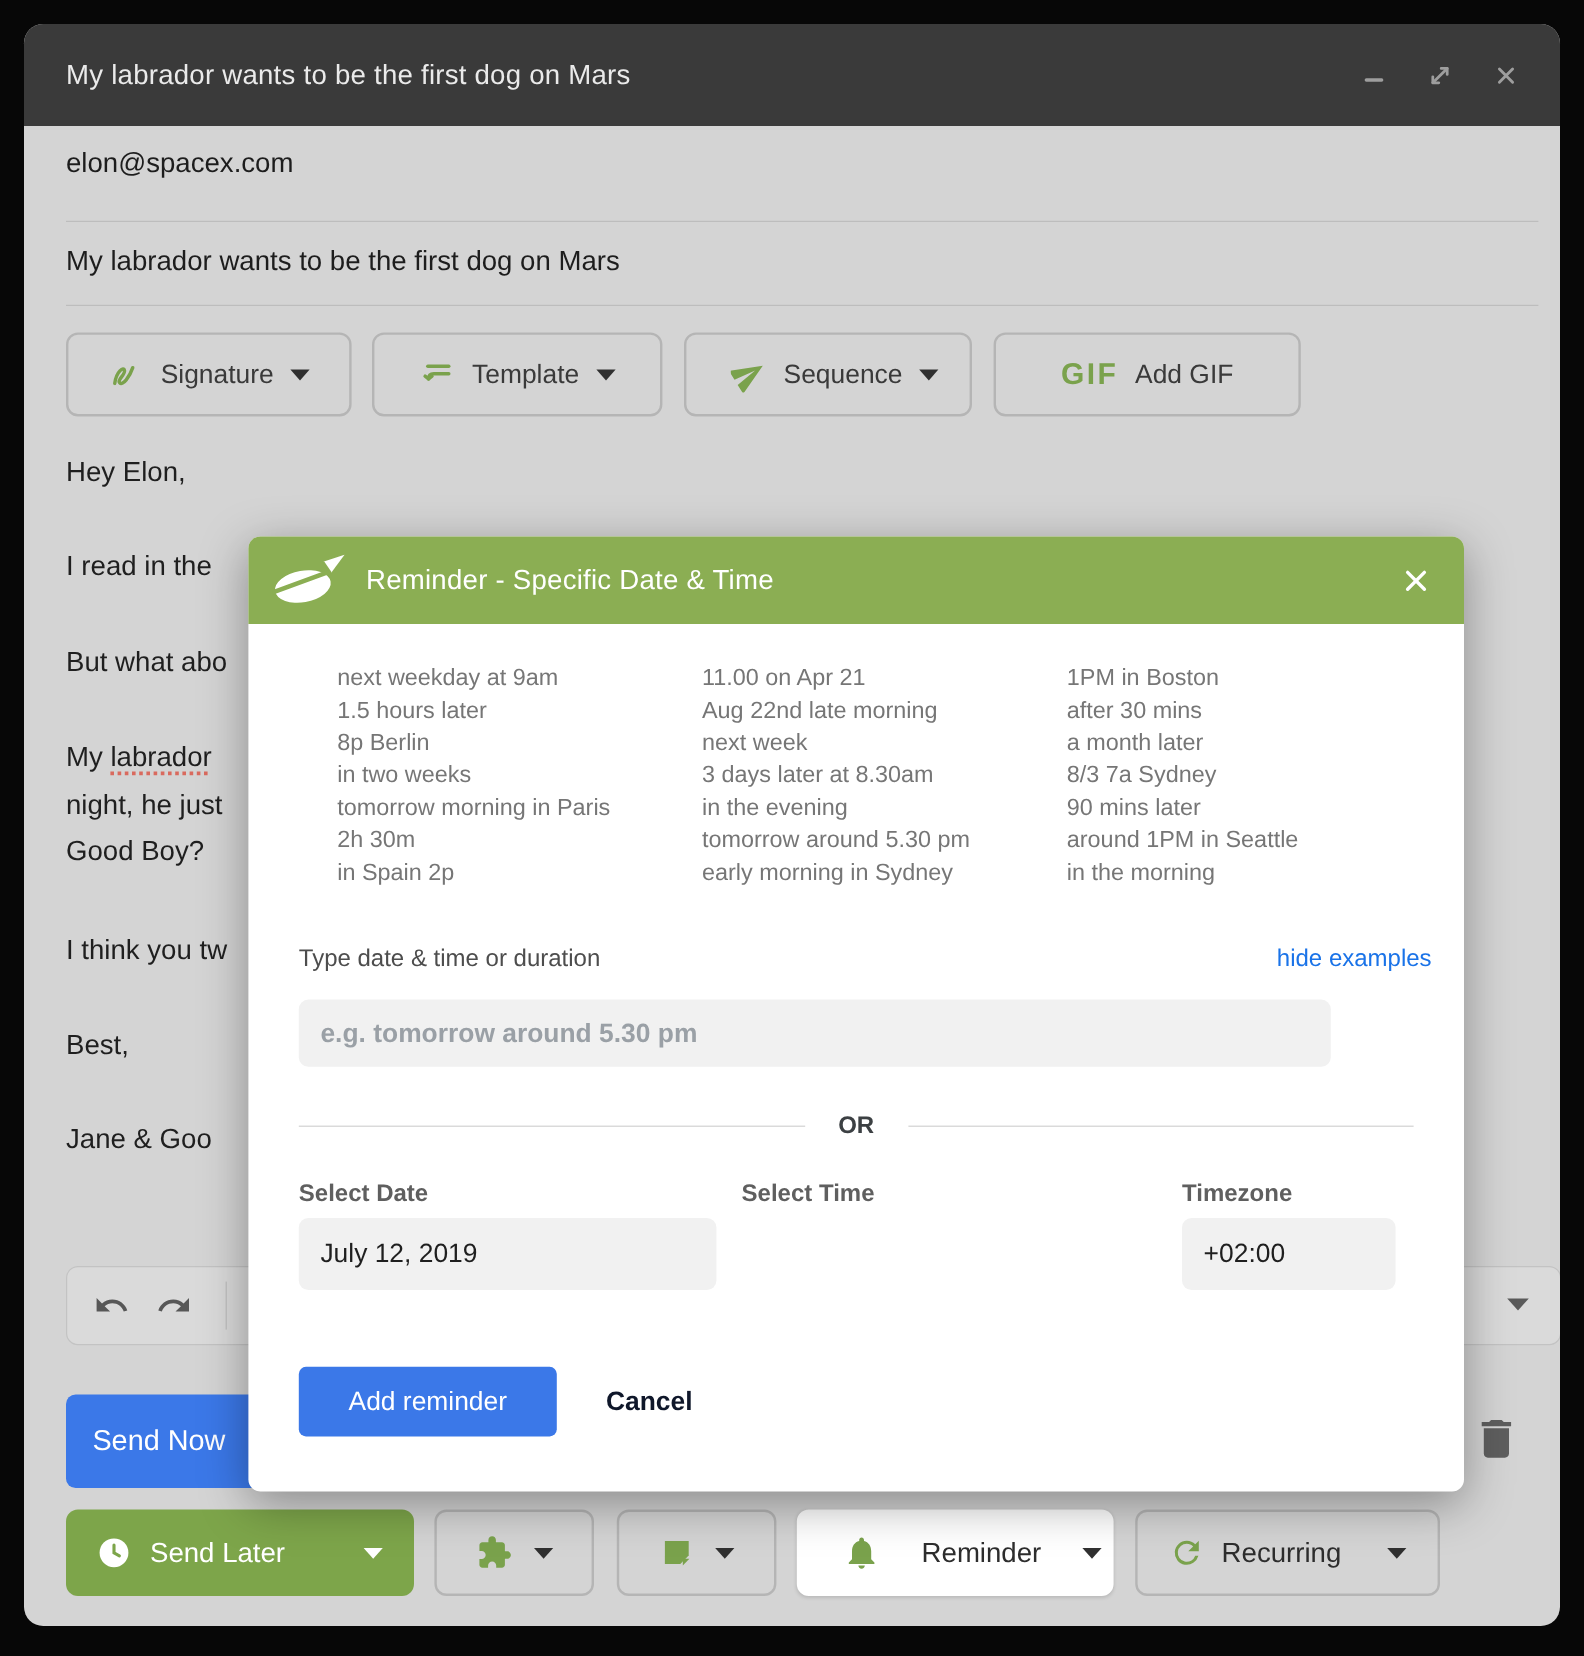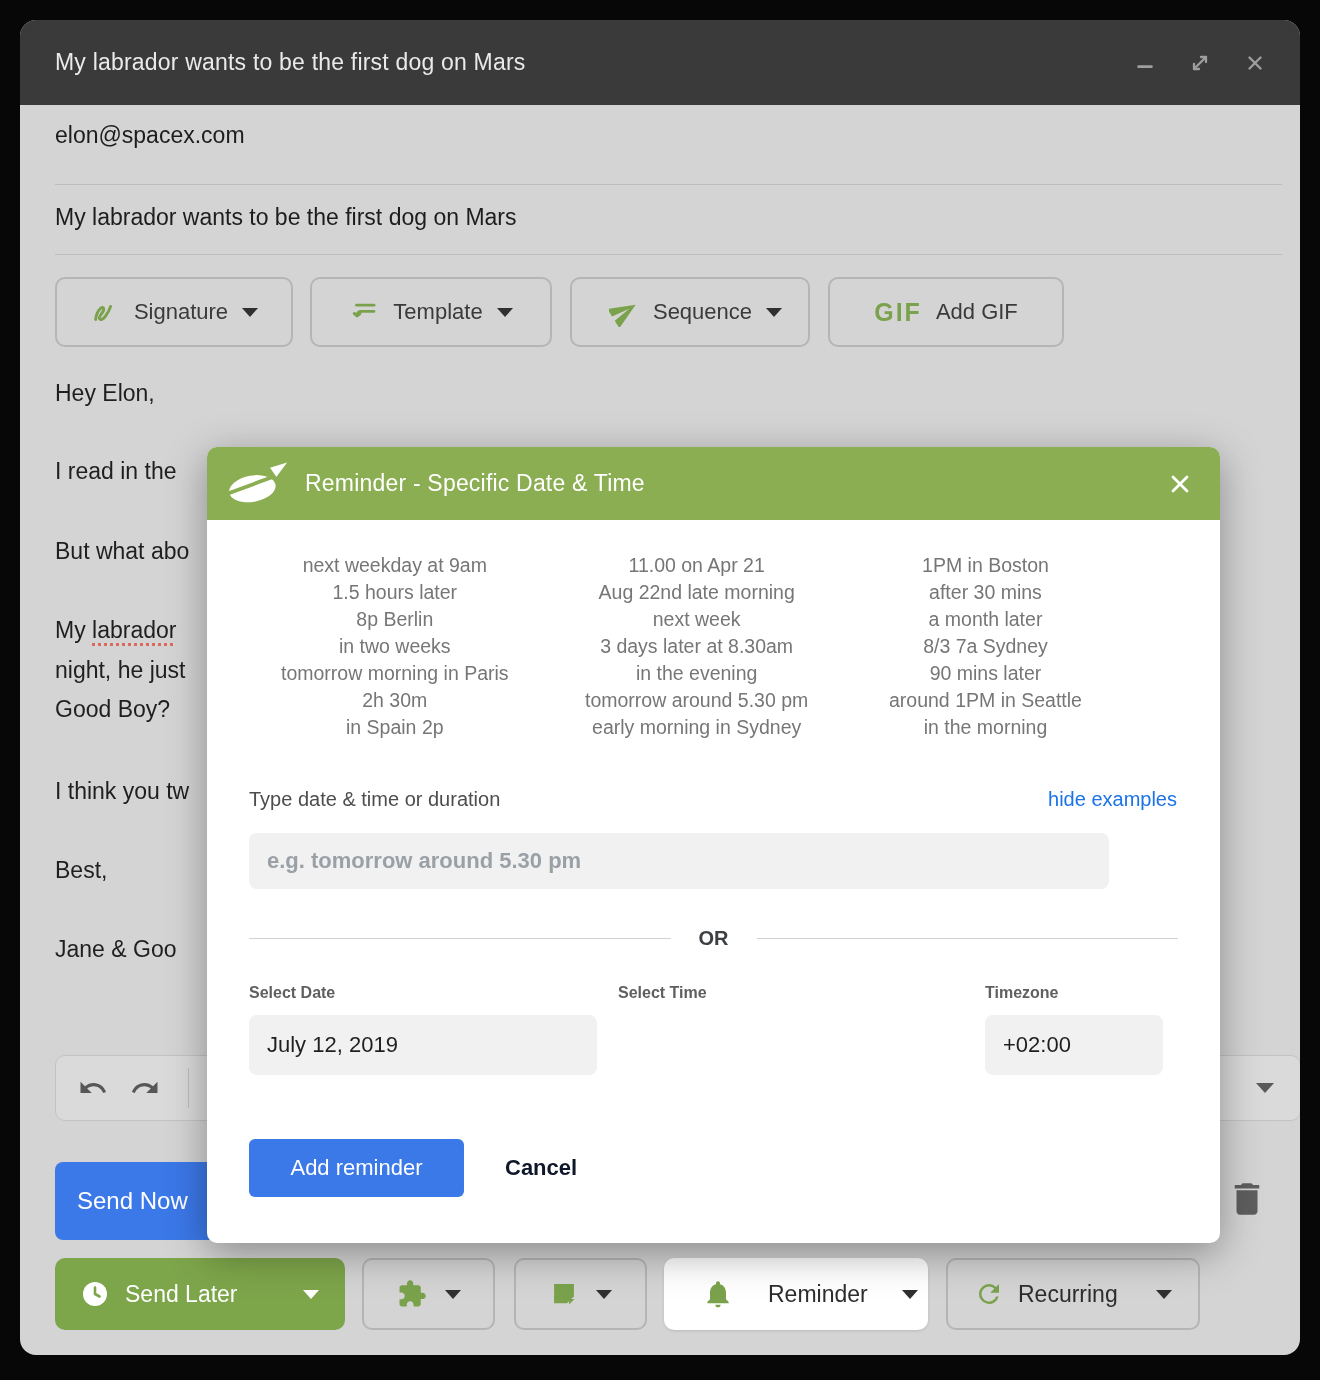--- a/index.html
+++ b/index.html
@@ -20,21 +20,21 @@
   .hr.h1 { top:164px; } .hr.h2 { top:234px; }
   .subject-row { position:absolute; left:35px; top:184px; font-size:23px; color:#1d1d1d; }
 
   
   .btn-outline { position:absolute; top:257px; height:70px; border:2px solid #b5b5b5; border-radius:10px;
                  display:flex; align-items:center; justify-content:center; gap:14px;
                  font-size:22px; font-weight:500; color:#3a3a3a; background:transparent; cursor:pointer; }
   .ab1 { left:35px;  width:238px; }
   .ab2 { left:290px; width:242px; }
   .ab3 { left:550px; width:240px;padding-left:11px; }
-  .ab4 { left:808px; width:236px; }
+  .ab4 { left:808px; width:256px; }
   .gif-glyph { color:#7aa24c; font-weight:800; font-size:25px; letter-spacing:2px; }
 
   .caret { display:inline-block; width:0; height:0;
            border-left:8px solid transparent; border-right:8px solid transparent;
            border-top:9px solid #303030; }
   .caret.white { border-top-color:#ffffff; }
   .caret.big { border-left-width:9px; border-right-width:9px; border-top-width:10px; border-top-color:#5a5a5a; }
 
   
   .frag { position:absolute; left:35px; font-size:23px; color:#1f1f1f; white-space:nowrap; z-index:1; }
@@ -74,35 +74,35 @@
   .modal { position:absolute; left:187px; top:427px; width:1013px; height:796px; background:#ffffff;
            border-radius:10px; box-shadow:0 10px 40px rgba(0,0,0,.35); z-index:10; }
   .modal-header { position:absolute; left:0; top:0; width:1013px; height:73px; background:#8bae53;
                   border-radius:10px 10px 0 0; display:flex; align-items:center; }
   .modal-logo { margin-left:20px; display:flex; align-items:center; }
   .modal-title { margin-left:16px; color:#ffffff; font-size:23px; letter-spacing:.2px; }
   .modal-close { margin-left:auto; margin-right:26px; cursor:pointer; display:flex; align-items:center; }
 
   .ex-col { position:absolute; top:105px; font-size:19.5px; line-height:27px; color:#767676; }
   .exc1 { left:74px; } .exc2 { left:378px; } .exc3 { left:682px; }
-  .ex-col div { white-space:nowrap;text-align:center; }
+  .ex-col div { white-space:nowrap; }
 
   .typer-label { position:absolute; left:42px; top:341px; font-size:20px; font-weight:400; color:#4d4d4d; }
-  .hide-link { position:absolute; right:43px; top:341px; font-size:20px; color:#1a73e8; cursor:pointer; }
+  .hide-link { position:absolute; right:27px; top:341px; font-size:20px; color:#1a73e8; cursor:pointer; }
 
   .typer-input { position:absolute; left:42px; top:386px; width:860px; height:56px; background:#f1f1f1;
                  border:none; border-radius:8px; padding:0 18px; font-size:22px; color:#1f1f1f;
                  font-family:"Liberation Sans", sans-serif; outline:none;font-weight:bold; }
   .typer-input::placeholder { color:#9aa0a6; }
 
   .or-row { position:absolute; left:42px; right:42px; top:478px; height:26px; display:flex; align-items:center; gap:28px; }
   .or-line { flex:1; height:1px; background:#d2d2d2; }
   .or-text { font-size:20px; font-weight:700; color:#3c4043; }
 
-  .fld-label { position:absolute; top:537px; font-size:16px; font-weight:700; color:#5f5f5f; }
+  .fld-label { position:absolute; top:537px; font-size:20px; font-weight:700; color:#5f5f5f; }
   .fl1 { left:42px; } .fl2 { left:411px; } .fl3 { left:778px; }
   .fld { position:absolute; top:568px; height:60px; background:#f1f1f1; border-radius:8px;
          display:flex; align-items:center; padding-left:18px; font-size:22px; color:#1f1f1f; cursor:pointer; }
   .fd1 { left:42px; width:348px; } .fd2 { left:411px; width:347px; } .fd3 { left:778px; width:178px; }
 
   .add-btn { position:absolute; left:42px; top:692px; width:215px; height:58px; background:#3b78e8;
              border:none; border-radius:6px; color:#fff; font-size:22px; font-weight:500;
              font-family:"Liberation Sans", sans-serif; cursor:pointer; }
   .cancel-btn { position:absolute; left:298px; top:692px; height:58px; display:flex; align-items:center;
                 color:#0f172a; font-size:22px; font-weight:700; cursor:pointer; }

